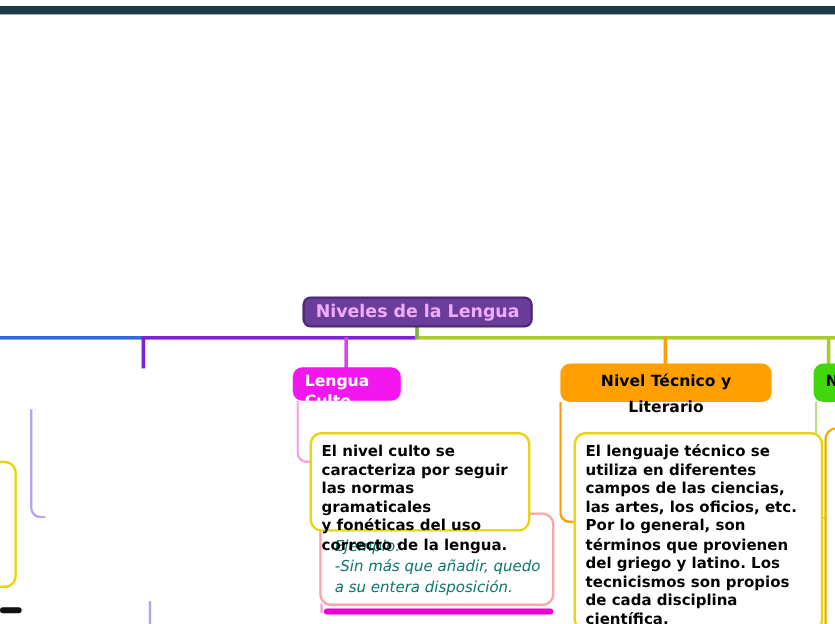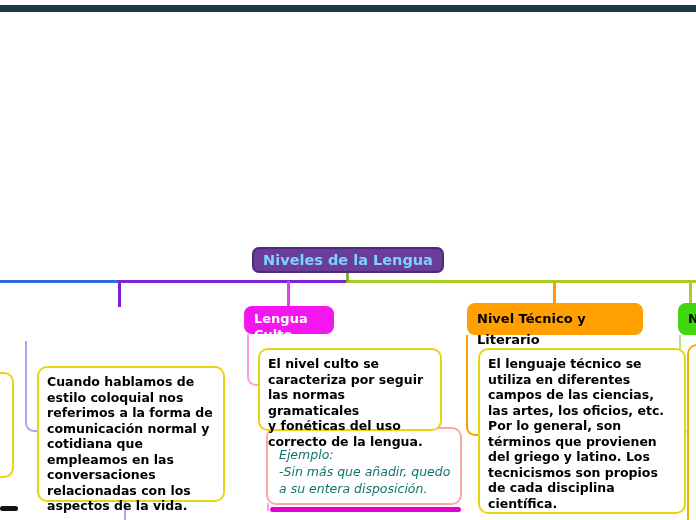--- a/index.html
+++ b/index.html
@@ -8,26 +8,26 @@
     background:#ffffff;font-family:"DejaVu Sans","Liberation Sans",sans-serif;
   }
   .abs{position:absolute;box-sizing:border-box;}
   .topic{
     border-radius:8px;color:#fff;font-weight:bold;font-size:13px;
     line-height:16px;padding:5px 10px;white-space:pre-line;
   }
   .note{
     background:#fff;border:2.5px solid #e9d411;border-radius:10px;
     color:#000;font-weight:bold;font-size:12.5px;line-height:15.5px;
-    padding:6px 8px;white-space:pre-line;
+    padding:6px 8px;white-space:pre-line;margin-top:12px;
   }
   .vline,.hline{background-clip:padding-box;}
   .title-box{
     background:#6a3d9b;border:2px solid #4e2a78;border-radius:7px;
-    color:#7dd3fc;font-weight:bold;font-size:14.5px;text-align:center;
+    color:#f0abfc;font-weight:bold;font-size:14.5px;text-align:center;
     line-height:22px;
   }
   .example-box{
     background:#fff;border:2px solid #fca5a5;border-radius:10px;
     color:#0f766e;font-size:12.5px;line-height:17px;font-weight:normal;
     padding:17px 8px 6px 11px;white-space:pre-line;font-style:italic;
   }
 </style>
 </head>
 <body>
@@ -45,45 +45,36 @@
   <div class="abs vline" style="left:118px;top:281px;width:2.5px;height:26px;background:#7e22d4;"></div>
   <div class="abs vline" style="left:287px;top:281px;width:2.5px;height:26px;background:#e040e8;"></div>
   <div class="abs vline" style="left:553px;top:281px;width:2.5px;height:23px;background:#ff9e00;"></div>
   <div class="abs vline" style="left:689px;top:281px;width:2.5px;height:23px;background:#a9cc29;"></div>
 
   <div class="abs title-box" style="left:252px;top:247px;width:192px;height:26px;">Niveles de la Lengua</div>
 
 
   <div class="abs topic" style="left:244px;top:306px;width:90px;height:28px;background:#f316ee;">Lengua Culto</div>
 
-  <div class="abs topic" style="left:467px;top:303px;width:176px;height:32px;background:#ffa000;color:#000;line-height:21px;">Nivel Técnico y Literario</div>
+  <div class="abs topic" style="left:467px;top:303px;width:176px;height:32px;background:#ffa000;color:#000;line-height:21px;text-align:center;">Nivel Técnico y Literario</div>
 
   <div class="abs topic" style="left:678px;top:303px;width:60px;height:32px;background:#41d70d;color:#000;line-height:21px;">N</div>
 
   <div class="abs" style="left:25px;top:341px;width:13px;height:91px;border-left:2px solid #b7a3ec;border-bottom:2px solid #b7a3ec;border-bottom-left-radius:9px;"></div>
   <div class="abs" style="left:247px;top:334px;width:12px;height:52px;border-left:2px solid #ff9ddd;border-bottom:2px solid #ff9ddd;border-bottom-left-radius:9px;"></div>
   <div class="abs" style="left:466px;top:335px;width:13px;height:101px;border-left:2px solid #ff9e00;border-bottom:2px solid #ff9e00;border-bottom-left-radius:9px;"></div>
   <div class="abs" style="left:679px;top:335px;width:9px;height:98px;border-left:2px solid #b9e184;border-bottom:2px solid #b9e184;border-bottom-left-radius:9px;"></div>
 
   <div class="abs vline" style="left:294px;top:426px;width:2px;height:8px;background:#ff9ddd;"></div>
   <div class="abs vline" style="left:267px;top:503px;width:2px;height:8px;background:#ff9ddd;"></div>
 
   <div class="abs vline" style="left:124px;top:501px;width:2px;height:19px;background:#b7a3ec;"></div>
 
   <div class="abs note" style="left:-52px;top:372px;width:66px;height:106px;"></div>
 
-  <div class="abs note" style="left:37px;top:366px;width:188px;height:136px;">Cuando hablamos de
-estilo coloquial nos
-referimos a la forma de
-comunicación normal y
-cotidiana que
-empleamos en las
-conversaciones
-relacionadas con los
-aspectos de la vida.</div>
 
   <div class="abs note" style="left:258px;top:348px;width:184px;height:83px;z-index:3;">El nivel culto se
 caracteriza por seguir
 las normas gramaticales
 y fonéticas del uso
 correcto de la lengua.</div>
 
   <div class="abs example-box" style="left:266px;top:427px;width:196px;height:78px;z-index:2;">Ejemplo:
 -Sin más que añadir, quedo
 a su entera disposición.</div>

